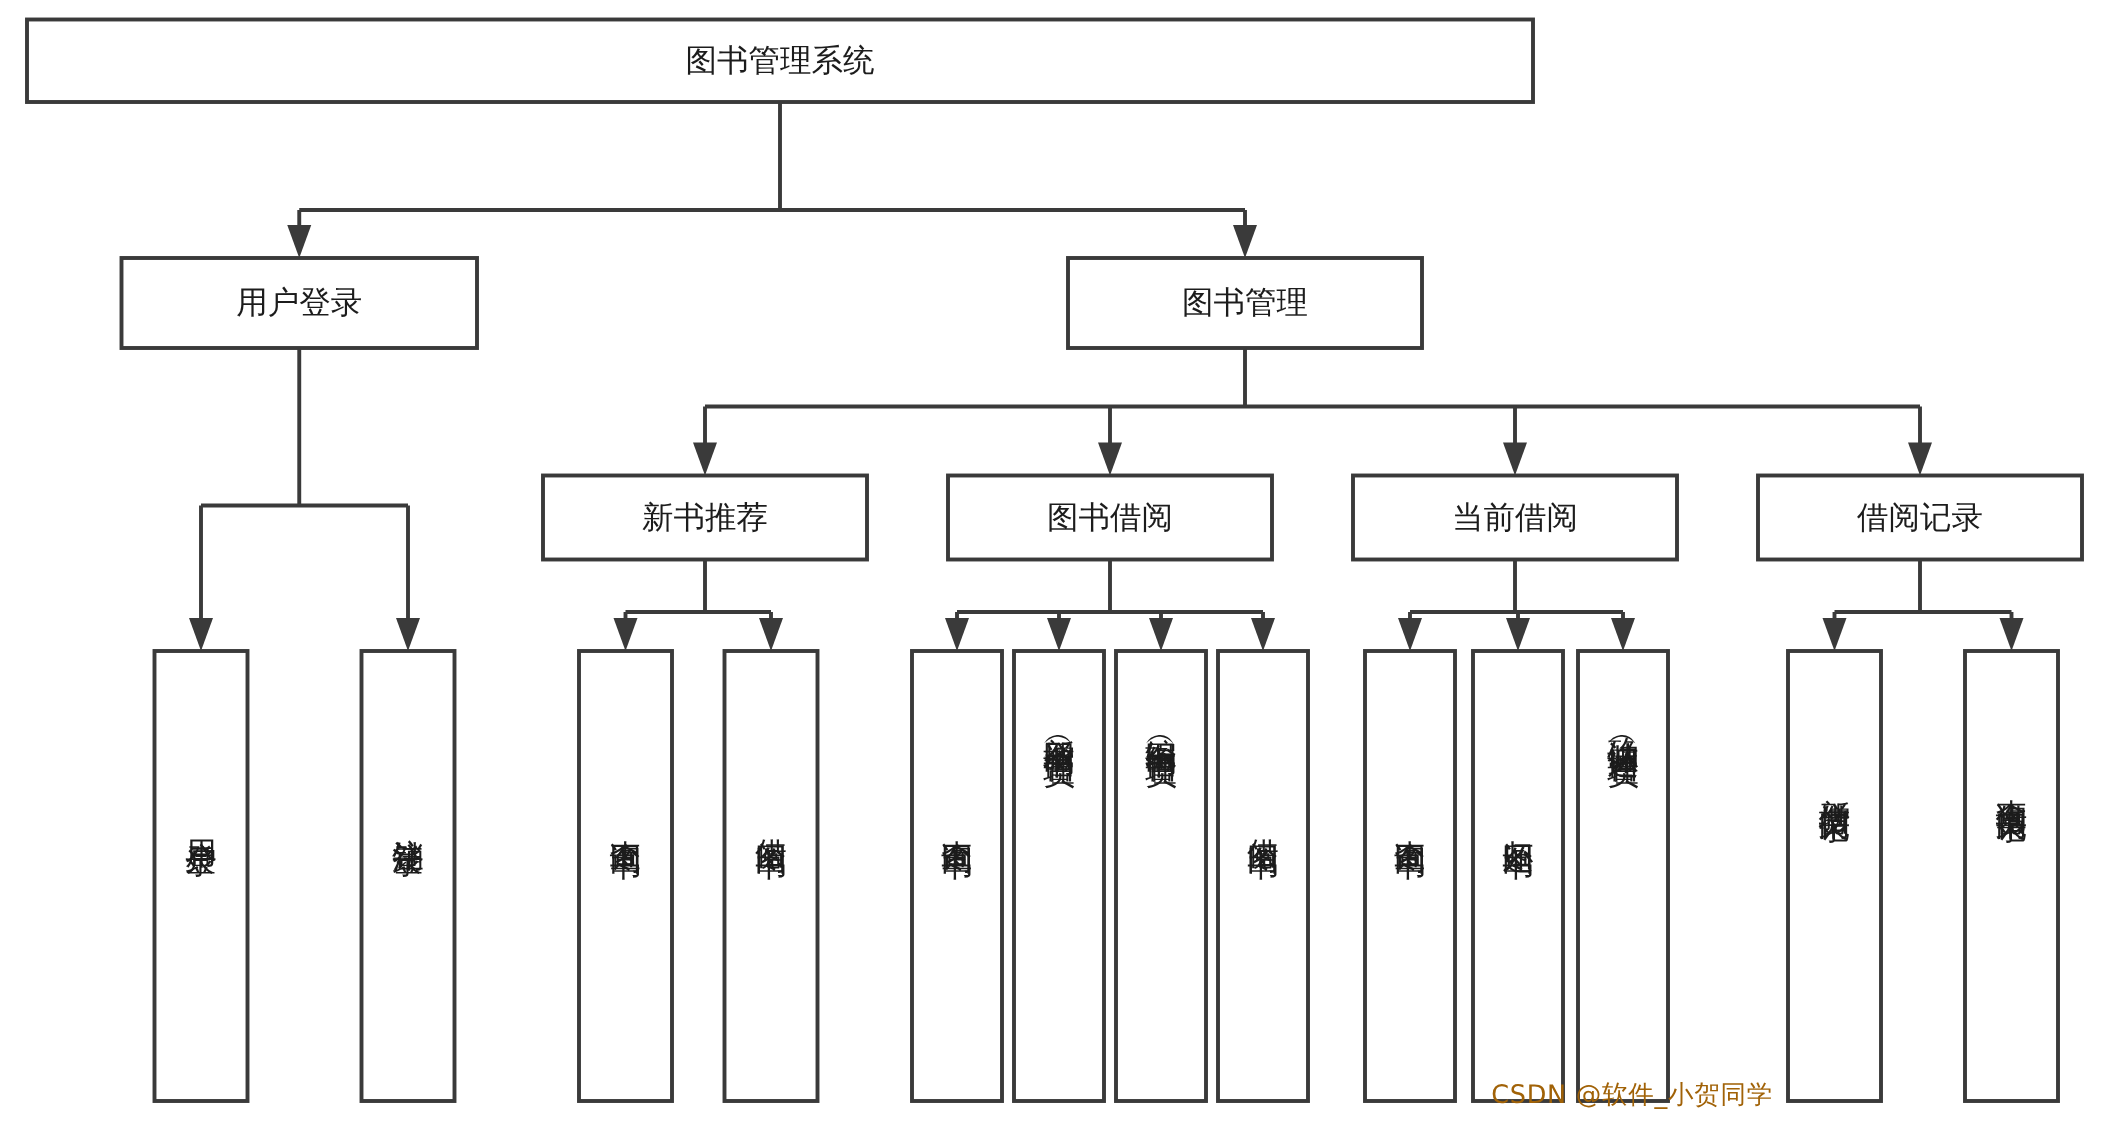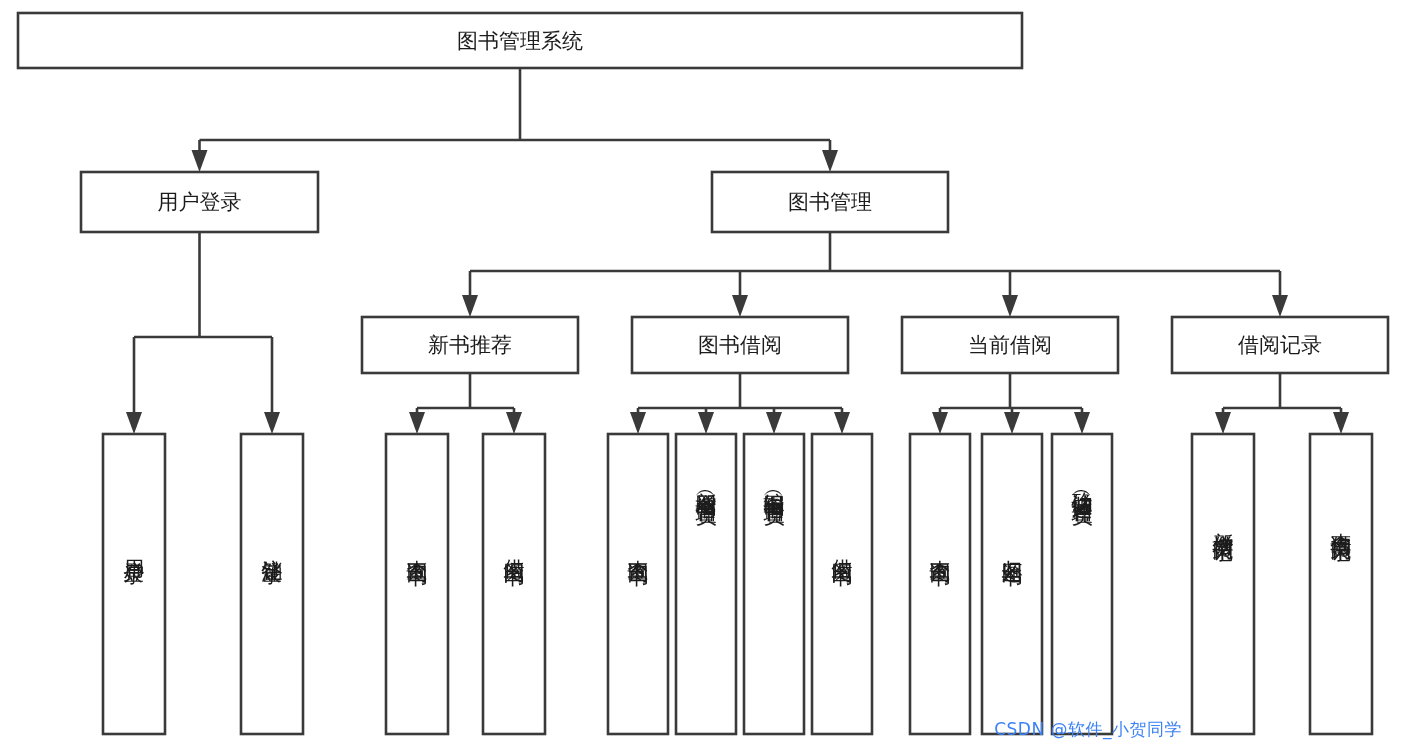--- a/index.html
+++ b/index.html
@@ -58,21 +58,21 @@
     letter-spacing: 2px;
     dominant-baseline: central;
     text-anchor: middle;
   }
   .watermark-text {
     position: absolute;
     right: 9px;
     bottom: 6px;
     font-family: "DejaVu Sans", "Liberation Sans", sans-serif;
     font-size: 17px;
-    color: #3b82f6;
+    color: #a16207;
     white-space: nowrap;
     letter-spacing: 0.5px;
     user-select: none;
   }
 </style>
 </head>
 <body>
 
 <div id="diagram-root">
   <svg id="flowchart" viewBox="0 0 1405 747">

